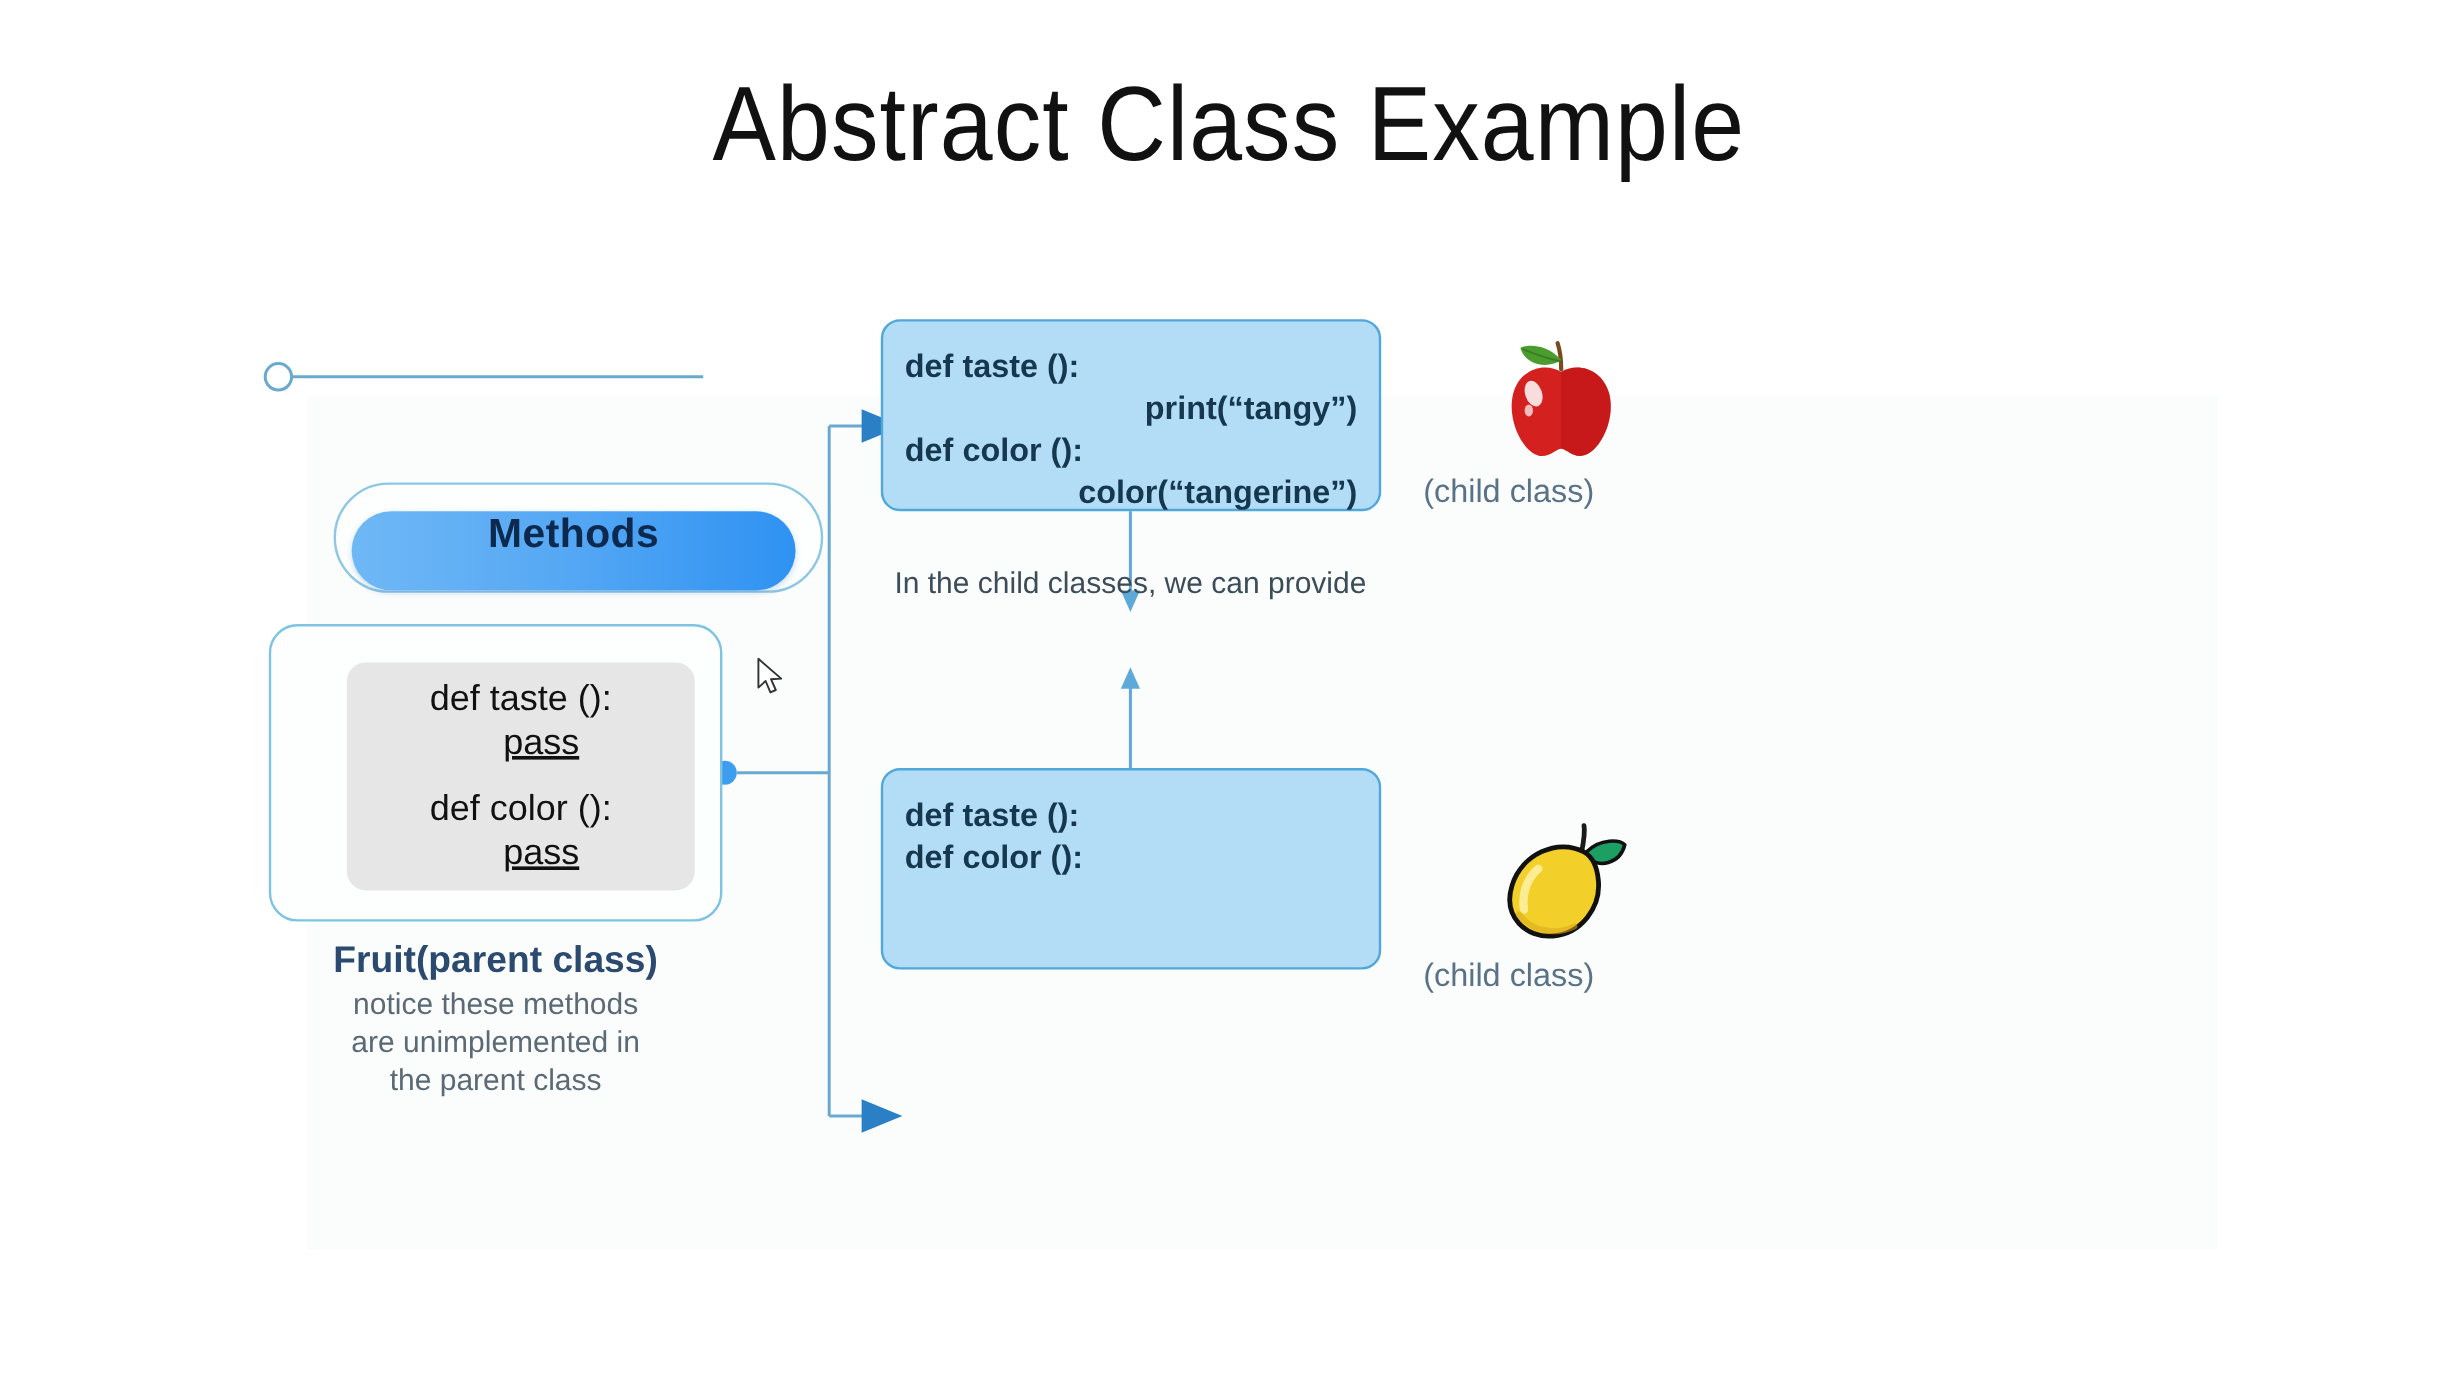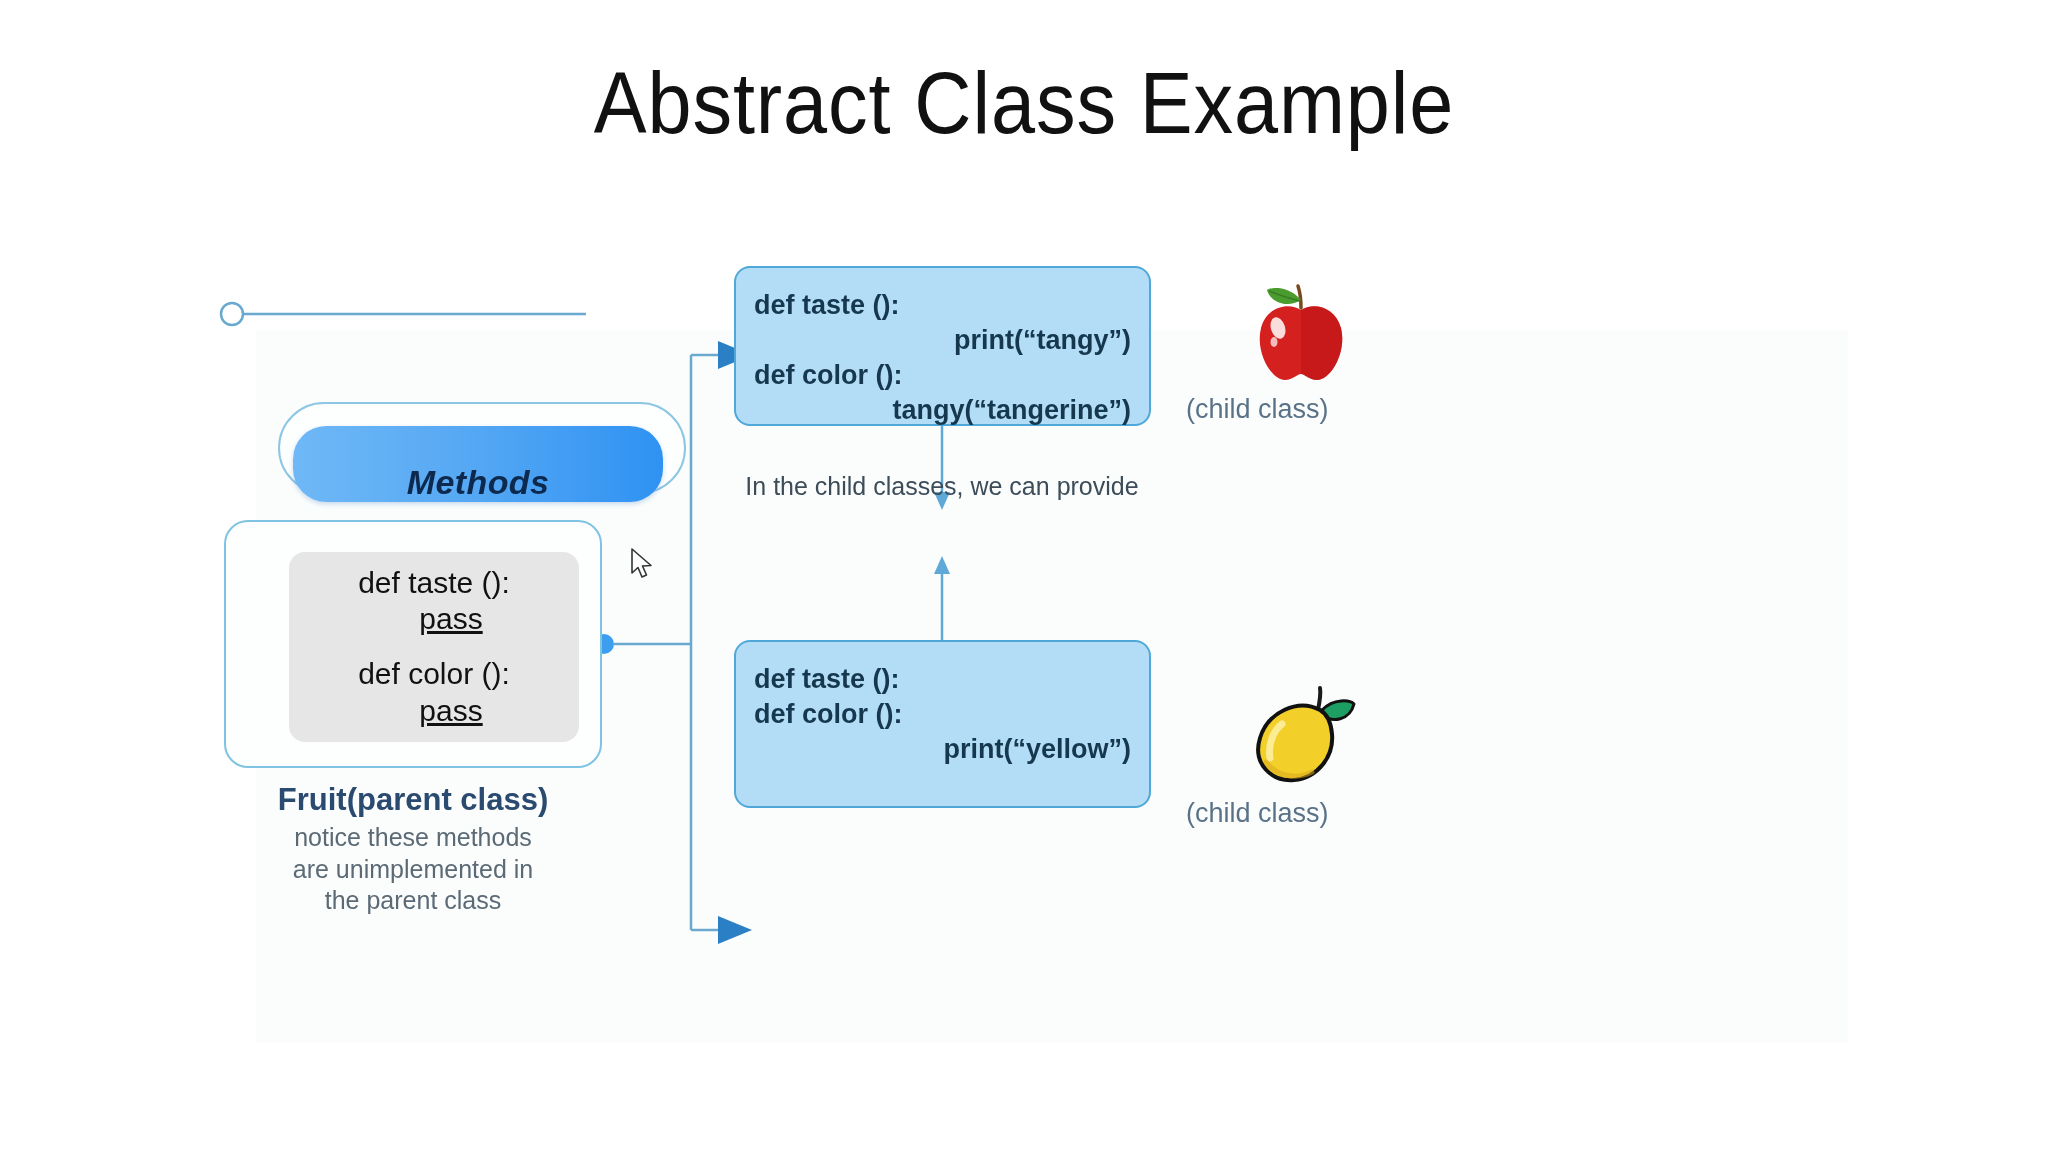--- a/index.html
+++ b/index.html
@@ -62,28 +62,27 @@
     border: 2px solid #8ec7e4;
     border-radius: 46px;
     background: #fdffff;
     box-sizing: border-box;
   }
   #methods-pill {
     position: absolute;
     left: 37px;
     top: 96px;
     width: 370px;
-    height: 76px;
+    height: 66px;
     border-radius: 33px;
     background: linear-gradient(90deg, #6fb8f6 0%, #57a9f4 45%, #2f92f2 100%);
     box-shadow: 0 2px 5px rgba(60,120,190,0.28);
     display: flex;
-    align-items: flex-end;
+    align-items: flex-start;
     justify-content: center;
-    font-style: italic;
   }
   #methods-pill .pill-label {
     font-family: "Liberation Sans", sans-serif;
     font-size: 34px;
     font-weight: 700;
     color: #0d2a4e;
     letter-spacing: 0.4px;
   }
 
   
@@ -259,31 +258,30 @@
     <div>are unimplemented in</div>
     <div>the parent class</div>
   </div>
 
   <div id="parent-title">Fruit(parent class)</div>
 
   <div id="child-box-top" class="child-box">
     <div class="ccode-line">def taste ():</div>
     <div class="ccode-line indent">print(“tangy”)</div>
     <div class="ccode-line">def color ():</div>
-    <div class="ccode-line indent">tangy(“tangerine”)</div>
+    <div class="ccode-line indent">color(“tangerine”)</div>
   </div>
 
   <div id="middle-note">
     <div>In the child classes, we can provide</div>
   </div>
 
   <div id="child-box-bottom" class="child-box">
     <div class="ccode-line">def taste ():</div>
     <div class="ccode-line">def color ():</div>
-    <div class="ccode-line indent">print(“yellow”)</div>
   </div>
 
   <div id="apple-group" class="fruit-group">
     <svg class="fruit-svg" width="112" height="108" viewBox="0 0 112 108" xmlns="http://www.w3.org/2000/svg">
 
       <path d="M56 28 C56 18, 55 12, 53 6" stroke="#7a4a1c" stroke-width="3.5" fill="none" stroke-linecap="round"></path>
 
       <path d="M56 20 C42 4, 24 8, 22 10 C26 24, 44 28, 56 20 Z" fill="#4a9c2e"></path>
       <path d="M24 11 C34 15, 46 19, 55 21" stroke="#3a7d24" stroke-width="1.6" fill="none"></path>
 

